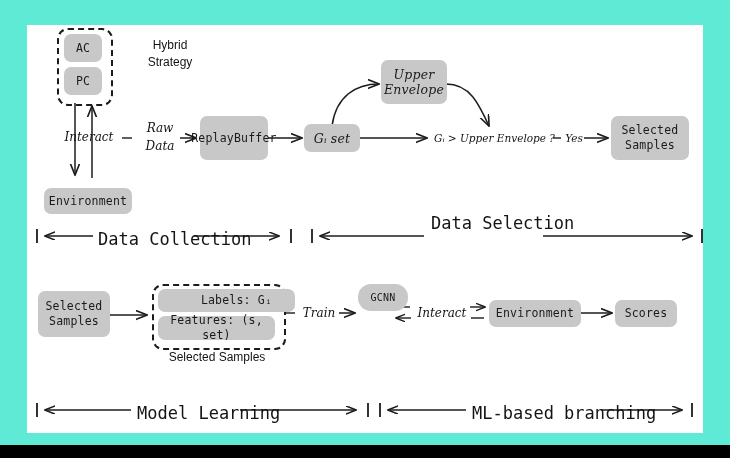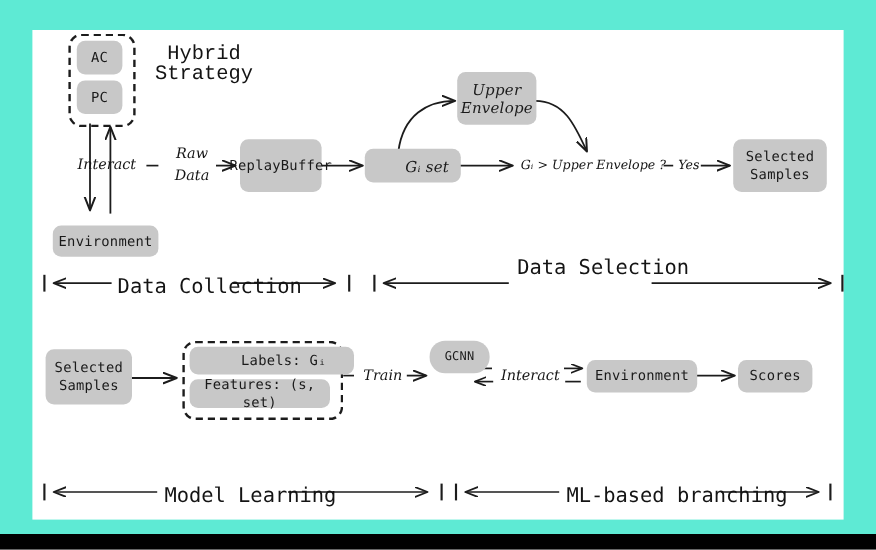--- a/index.html
+++ b/index.html
@@ -5,22 +5,22 @@
   html,body{margin:0;padding:0;background:#000;}
   #stage{position:relative;width:730px;height:445px;background:#5eead4;overflow:hidden;
          font-family:"DejaVu Sans Mono","Liberation Mono",monospace;}
   #canvas{position:absolute;left:27px;top:25px;width:676px;height:408px;background:#fff;}
 
   .box{position:absolute;background:#c8c8c8;border-radius:7px;color:#1a1a1a;
        display:flex;align-items:center;justify-content:center;text-align:center;
        font-family:"DejaVu Sans Mono","Liberation Mono",monospace;
        font-size:11.5px;line-height:15px;letter-spacing:0.2px;}
   .lbl{position:absolute;color:#141414;
-       font-family:Liberation Mono, monospace;
-       font-size:17px;line-height:15px;text-align:center;white-space:pre;}
+       font-family:Liberation Sans, sans-serif;
+       font-size:12px;line-height:15px;text-align:center;white-space:pre;}
   .ital{position:absolute;color:#141414;
         font-family:"DejaVu Serif","Liberation Serif",serif;font-style:italic;
         font-size:12px;line-height:15px;text-align:center;white-space:nowrap;}
   .ital.sm{font-size:10.5px;}
   .dash{position:absolute;border:2.2px dashed #1c1c1c;border-radius:11px;}
   .phase{position:absolute;color:#141414;
          font-family:"DejaVu Sans Mono","Liberation Mono",monospace;
          font-size:17px;white-space:nowrap;}
   svg.ovl{position:absolute;left:0;top:0;width:730px;height:458px;overflow:visible;}
 </style>
@@ -144,21 +144,21 @@
 
   <div class="ital" style="left:138px;top:121px;width:44px;">Raw</div>
   <div class="ital" style="left:138px;top:139px;width:44px;">Data</div>
 
   <div class="box" style="left:200px;top:116px;width:68px;height:44px;flex-direction:row;">
     <span>Replay</span>
     <span>Buffer</span>
   </div>
 
   <div class="box" style="left:304px;top:124px;width:56px;height:28px;
-              font-family:'DejaVu Serif','Liberation Serif',serif;font-style:italic;font-size:12.5px;padding-left:24px;">Gᵢ  set</div>
+              font-family:'DejaVu Serif','Liberation Serif',serif;font-style:italic;font-size:12.5px;">Gᵢ  set</div>
 
   <div class="box" style="left:381px;top:60px;width:66px;height:44px;flex-direction:column;
               font-family:'DejaVu Serif','Liberation Serif',serif;font-style:italic;font-size:12.5px;align-items:center;">
     <span>Upper</span>
     <span>Envelope</span>
   </div>
 
   <div class="ital sm" style="left:434px;top:131px;width:120px;text-align:left;">Gᵢ &gt; Upper Envelope ?</div>
 
   <div class="ital sm" style="left:562px;top:131px;width:24px;">Yes</div>
@@ -177,20 +177,21 @@
   </div>
 
   <div class="dash" style="left:152px;top:284px;width:130px;height:62px;"></div>
 
   <div class="box" style="left:158px;top:289px;width:117px;height:23px;
               font-size:11.5px;padding-left:20px;">Labels:  Gᵢ</div>
 
   <div class="box" style="left:158px;top:316px;width:117px;height:24px;
               font-size:11.5px;">Features:  (s, set)</div>
 
+  <div class="lbl" style="left:142px;top:350px;width:150px;">Selected Samples</div>
 
   <div class="ital" style="left:297px;top:306px;width:44px;">Train</div>
 
   <div class="box" style="left:358px;top:284px;width:50px;height:27px;font-size:10px;border-radius:13px;">GCNN</div>
 
   <div class="ital" style="left:414px;top:306px;width:56px;">Interact</div>
 
   <div class="box" style="left:489px;top:300px;width:92px;height:27px;">Environment</div>
 
   <div class="box" style="left:615px;top:300px;width:62px;height:27px;">Scores</div>

